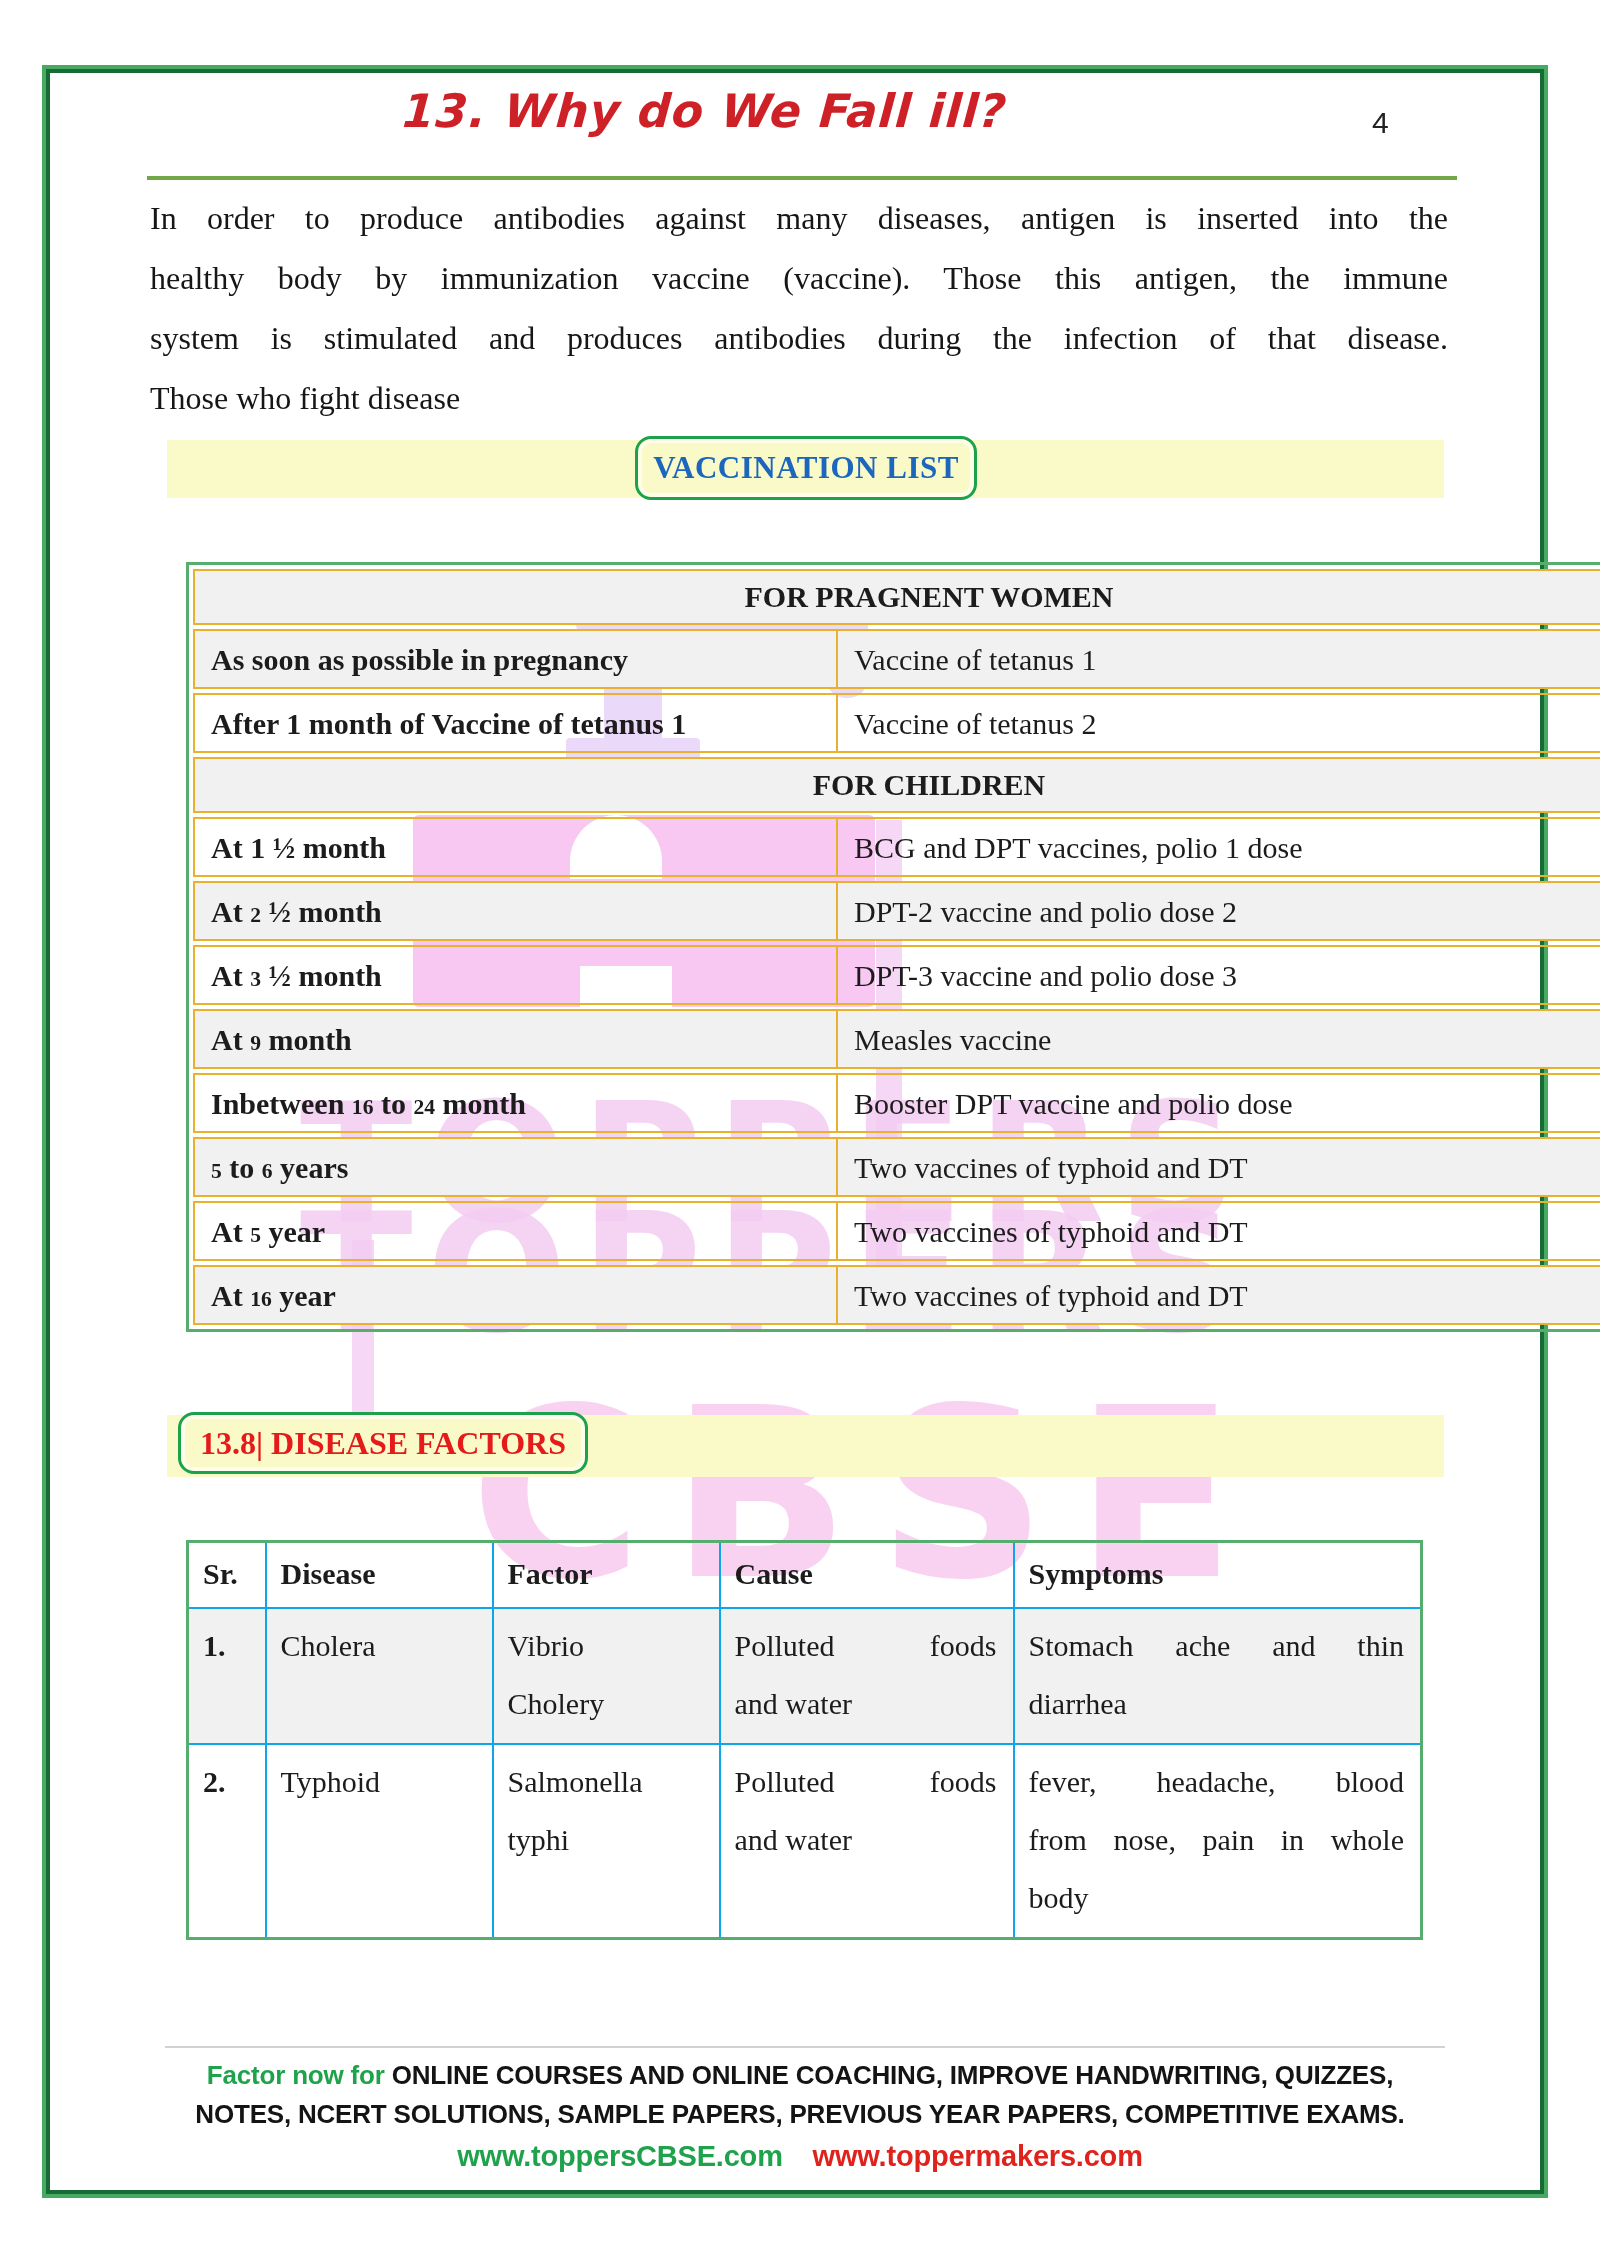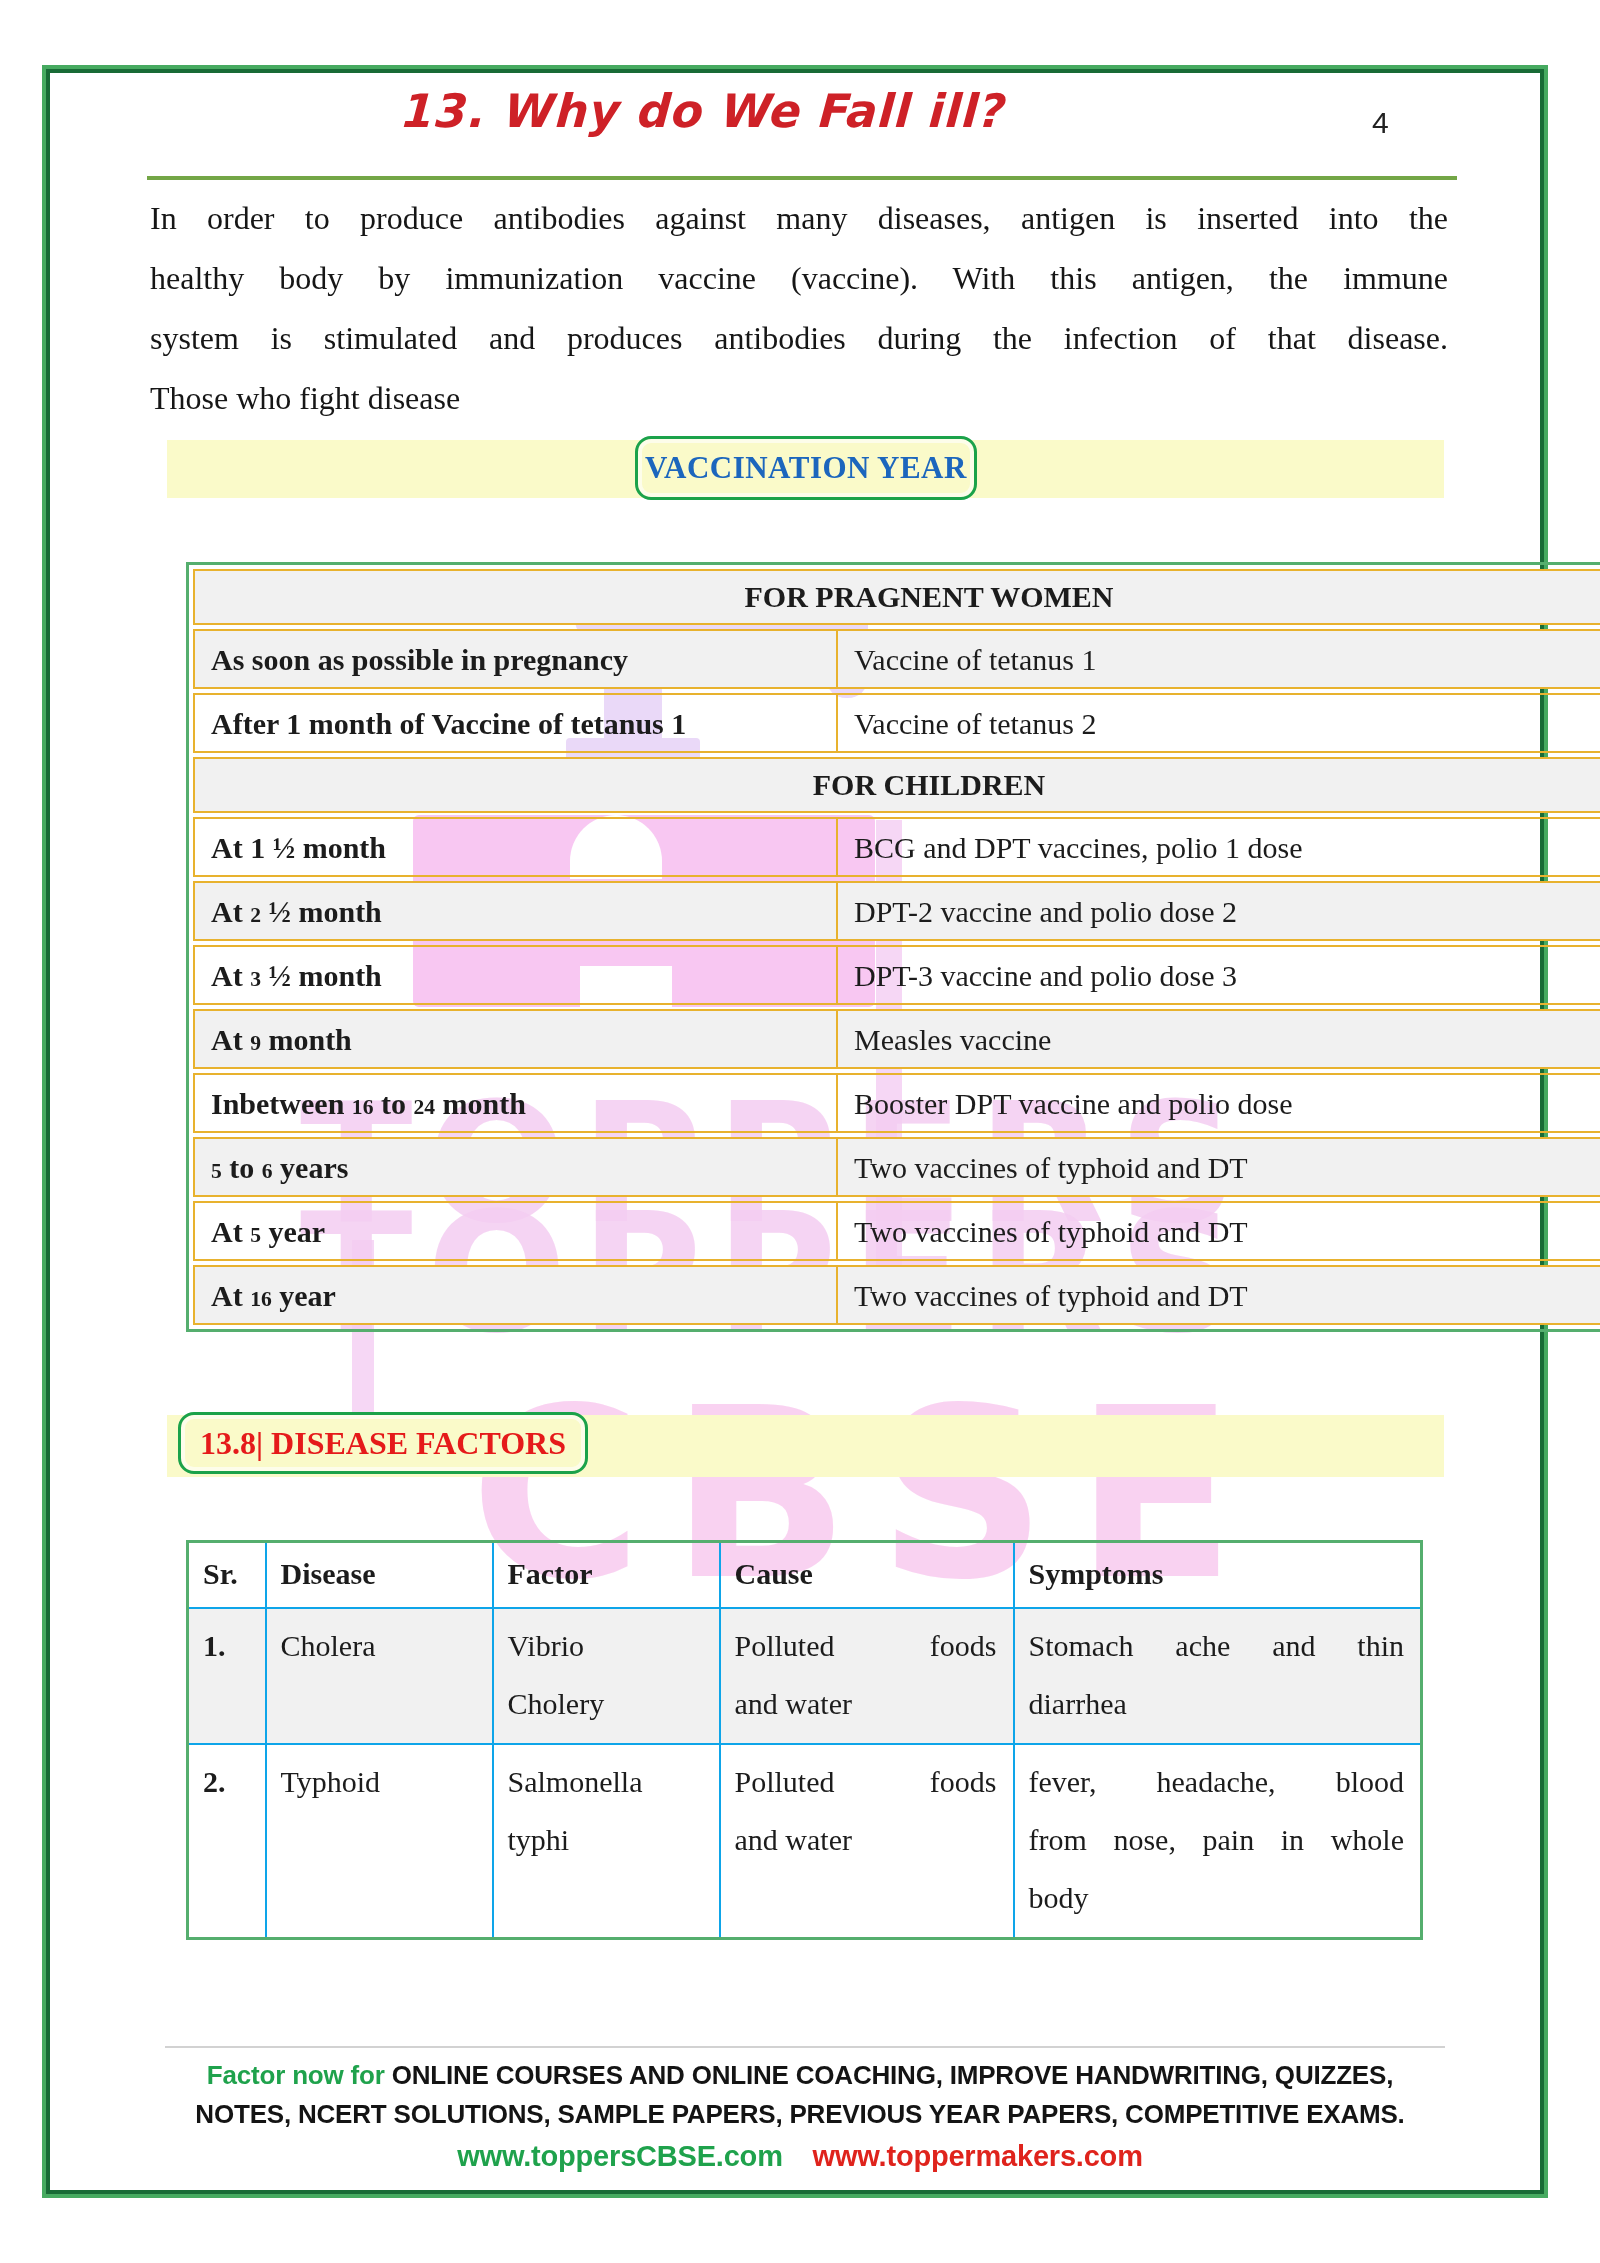--- a/index.html
+++ b/index.html
@@ -102,27 +102,27 @@
   <div class="wm wm-text" id="wm-cbse">CBSE</div>
 
   <div class="frame layer"></div>
 
   <div class="layer" id="title">13. Why do We Fall ill?</div>
   <div class="layer" id="pagenum">4</div>
   <div class="layer" id="title-rule"></div>
 
   <div class="layer" id="para">
       <div class="pline just">In order to produce antibodies against many diseases, antigen is inserted into the</div>
-      <div class="pline just">healthy body by immunization vaccine (vaccine). With this antigen, the immune</div>
+      <div class="pline just">healthy body by immunization vaccine (vaccine). Those this antigen, the immune</div>
       <div class="pline just">system is stimulated and produces antibodies during the infection of that disease.</div>
       <div class="pline">Those who fight disease</div>
     </div>
 
   <div class="layer ybar" id="bar1"></div>
-  <div class="layer badge" id="badge1">VACCINATION YEAR</div>
+  <div class="layer badge" id="badge1">VACCINATION LIST</div>
 
   <div class="layer" id="table1">
       <div class="t1head shade-gray">FOR PRAGNENT WOMEN</div>
       <div class="t1row">
         <div class="t1l shade-gray">As soon as possible in pregnancy</div>
         <div class="t1r shade-gray">Vaccine of tetanus 1</div>
       </div>
       <div class="t1row">
         <div class="t1l shade-white">After 1 month of Vaccine of tetanus 1</div>
         <div class="t1r shade-white">Vaccine of tetanus 2</div>

